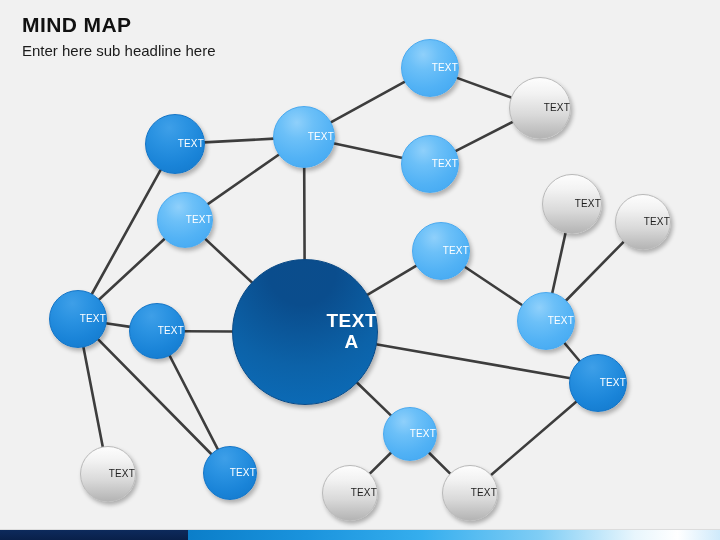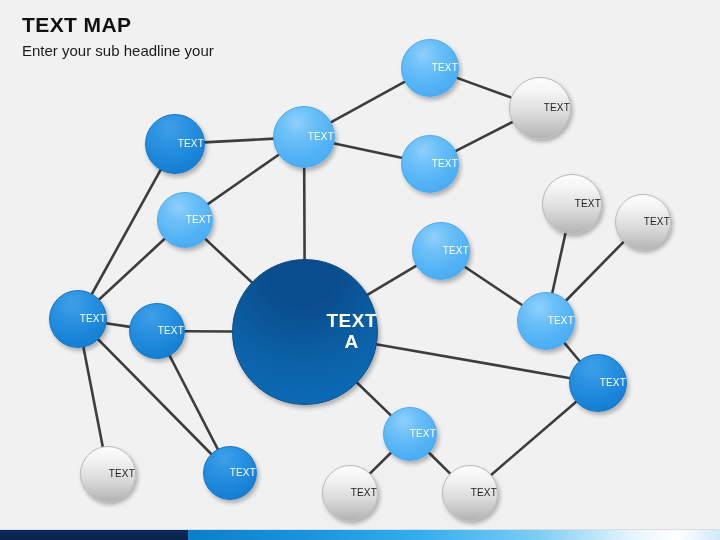--- a/index.html
+++ b/index.html
@@ -152,22 +152,22 @@
     height: 1px;
     background: #dcdcdc;
   }
 </style>
 </head>
 <body>
 
 <div id="slide">
 
   <div id="header">
-    <h1 id="title">TEXT MAP</h1>
-    <p id="subtitle">Enter your sub headline your</p>
+    <h1 id="title">MIND MAP</h1>
+    <p id="subtitle">Enter here sub headline here</p>
   </div>
 
   <div id="canvas">
     <svg id="edges" viewBox="0 0 720 540" width="720" height="540" xmlns="http://www.w3.org/2000/svg">
         <line x1="304.6" y1="260.0" x2="304.2" y2="167.0" stroke="#3d3d3d" stroke-width="2.6" stroke-linecap="round"></line>
         <line x1="252.4" y1="282.9" x2="204.7" y2="238.4" stroke="#3d3d3d" stroke-width="2.6" stroke-linecap="round"></line>
         <line x1="366.9" y1="295.2" x2="416.9" y2="265.3" stroke="#3d3d3d" stroke-width="2.6" stroke-linecap="round"></line>
         <line x1="233.0" y1="331.5" x2="184.0" y2="331.2" stroke="#3d3d3d" stroke-width="2.6" stroke-linecap="round"></line>
         <line x1="375.9" y1="344.3" x2="570.4" y2="378.2" stroke="#3d3d3d" stroke-width="2.6" stroke-linecap="round"></line>
         <line x1="356.6" y1="382.2" x2="391.4" y2="415.9" stroke="#3d3d3d" stroke-width="2.6" stroke-linecap="round"></line>

